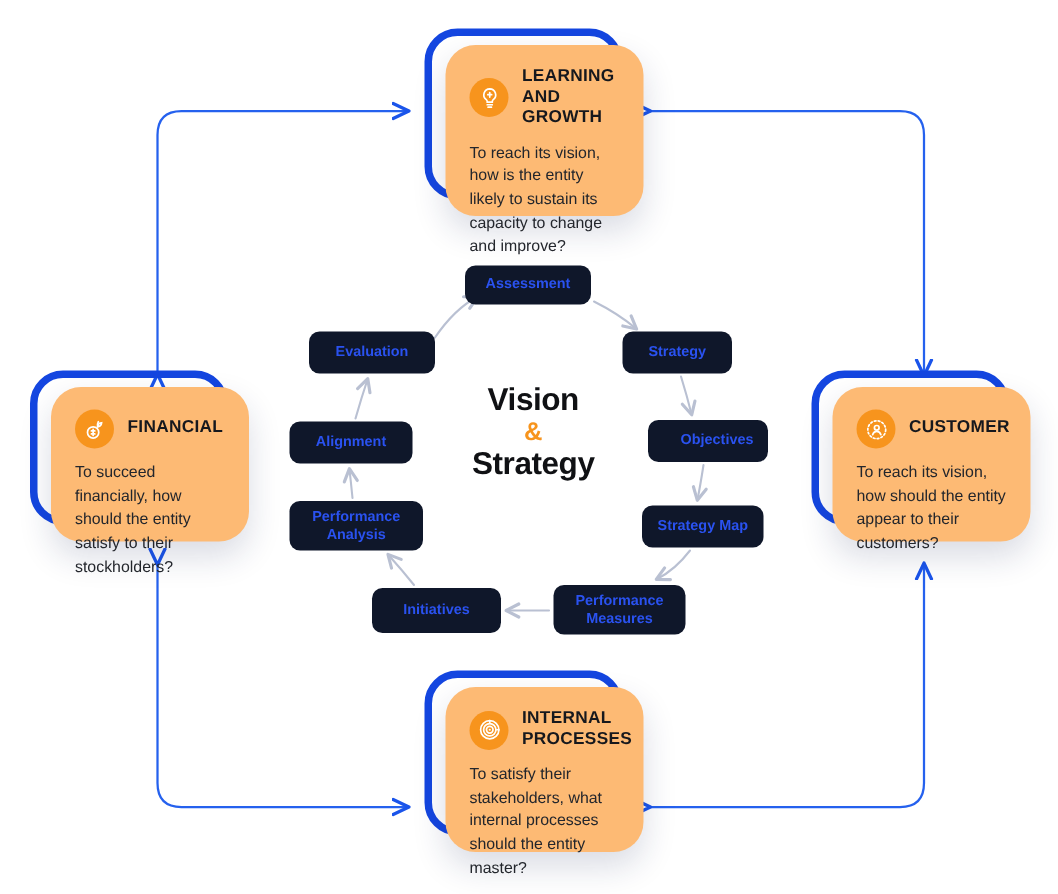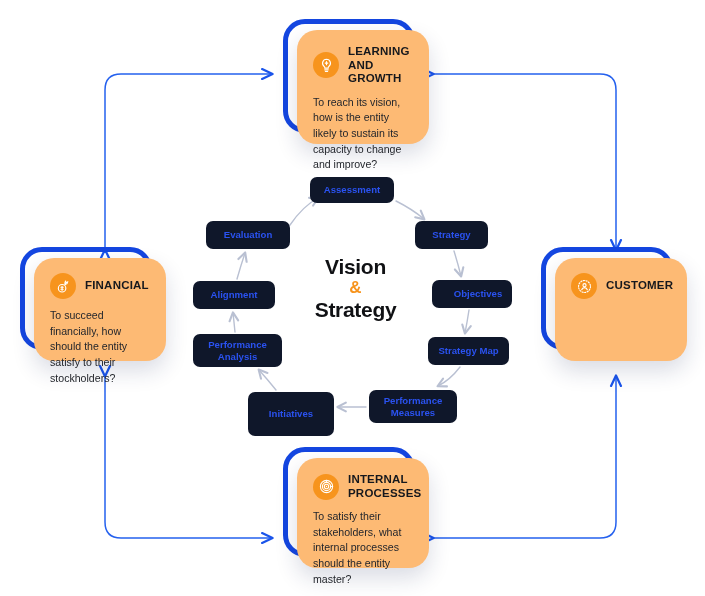--- a/index.html
+++ b/index.html
@@ -34,21 +34,21 @@
   .pill{position:absolute;background:#0f172a;border-radius:7px;
       color:#2a52f0;font-size:9.6px;font-weight:bold;line-height:1.25;
       display:flex;align-items:center;justify-content:center;text-align:center;
       padding:0 8px;box-sizing:border-box;}
 
   #pill-assessment{left:310px;top:177px;width:84px;height:26px;}
   #pill-strategy{left:415px;top:221px;width:73px;height:28px;}
   #pill-objectives{left:432px;top:280px;width:80px;height:28px;padding-left:20px;}
   #pill-strategymap{left:428px;top:337px;width:81px;height:28px;}
   #pill-perfmeasures{left:369px;top:390px;width:88px;height:33px;}
-  #pill-initiatives{left:248px;top:392px;width:86px;height:44px;}
+  #pill-initiatives{left:248px;top:392px;width:86px;height:30px;}
   #pill-perfanalysis{left:193px;top:334px;width:89px;height:33px;}
   #pill-alignment{left:193px;top:281px;width:82px;height:28px;}
   #pill-evaluation{left:206px;top:221px;width:84px;height:28px;}
 
   #vision{position:absolute;left:283px;top:256px;width:145px;text-align:center;}
   #vision .v1,#vision .v3{font-size:21px;font-weight:bold;line-height:1.07;
       color:#101114;letter-spacing:-.3px;}
   #vision .v2{font-size:17px;font-weight:bold;line-height:1.2;color:#f7941d;}
 </style>
 </head>
@@ -146,20 +146,21 @@
       <div class="head">
         <span class="badge">
           <svg width="17" height="17" viewBox="0 0 24 24" fill="none" stroke="#fff" stroke-width="1.6" stroke-linecap="round">
             <circle cx="12" cy="12" r="8.4" stroke-dasharray="1.6 2.1"></circle>
             <circle cx="12" cy="10.2" r="2.2"></circle>
             <path d="M8.1 16.6c.6-1.9 2.1-3 3.9-3s3.3 1.1 3.9 3"></path>
           </svg>
         </span>
         <span class="ptitle">CUSTOMER</span>
       </div>
+      <div class="pbody">To reach its vision, how should the entity appear to their customers?</div>
     </div>
   </div>
 
   <div class="pcard" id="card-internal">
     <div class="accent"></div>
     <div class="sheet">
       <div class="head">
         <span class="badge">
           <svg width="17" height="17" viewBox="0 0 24 24" fill="none" stroke="#fff" stroke-width="1.6" stroke-linecap="round">
             <circle cx="12" cy="12" r="8.6"></circle>

